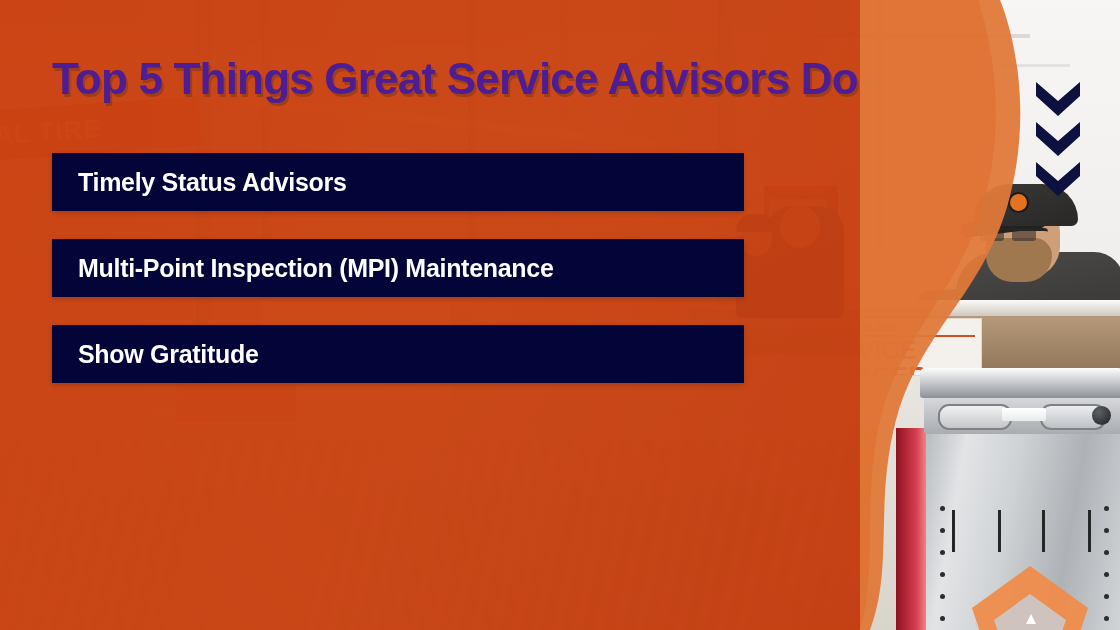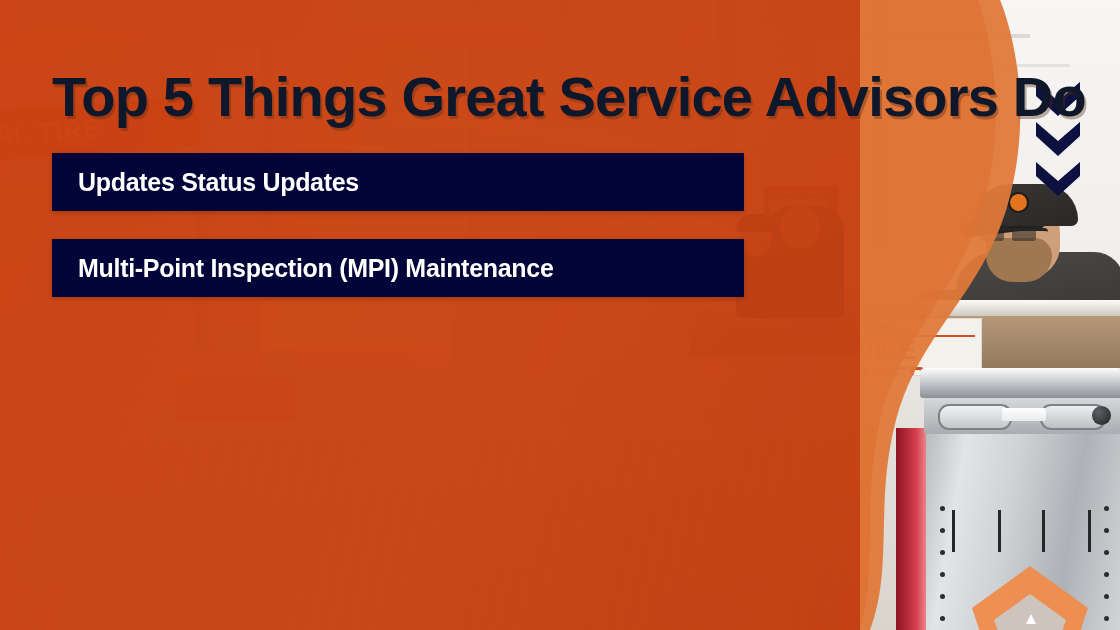--- a/index.html
+++ b/index.html
@@ -354,25 +354,25 @@
     left: 1036px; top: 82px;
     width: 44px;
     display: flex; flex-direction: column;
     gap: 4px;
   }
   .chev { width: 44px; height: 36px; display: block; }
 
   
   .title {
     position: absolute;
-    left: 52px; top: 64px;
-    font-size: 56px;
+    left: 52px; top: 54px;
+    font-size: 44px;
     font-weight: 800;
     letter-spacing: -0.8px;
-    color: #0f172a;
+    color: #4c1d95;
     text-shadow: 2px 3px 0 rgba(90,48,26,.38);
     white-space: nowrap;
   }
   .bars {
     position: absolute;
     left: 52px; top: 153px;
     width: 692px;
   }
   .bar {
     height: 58px;
@@ -525,20 +525,23 @@
     </svg>
     <svg class="chev" viewBox="0 0 44 36">
       <polygon points="0,0 22,19 44,0 44,14 22,34 0,14" fill="#0c1140"></polygon>
     </svg>
   </div>
 
   <div class="title">Top 5 Things Great Service Advisors Do</div>
 
   <div class="bars">
     <div class="bar">
-      <span class="bar-label">Updates Status Updates</span>
+      <span class="bar-label">Timely Status Advisors</span>
     </div>
     <div class="bar">
       <span class="bar-label">Multi-Point Inspection (MPI) Maintenance</span>
     </div>
+    <div class="bar">
+      <span class="bar-label">Show Gratitude</span>
+    </div>
   </div>
 
 </div>
 
 </body></html>

